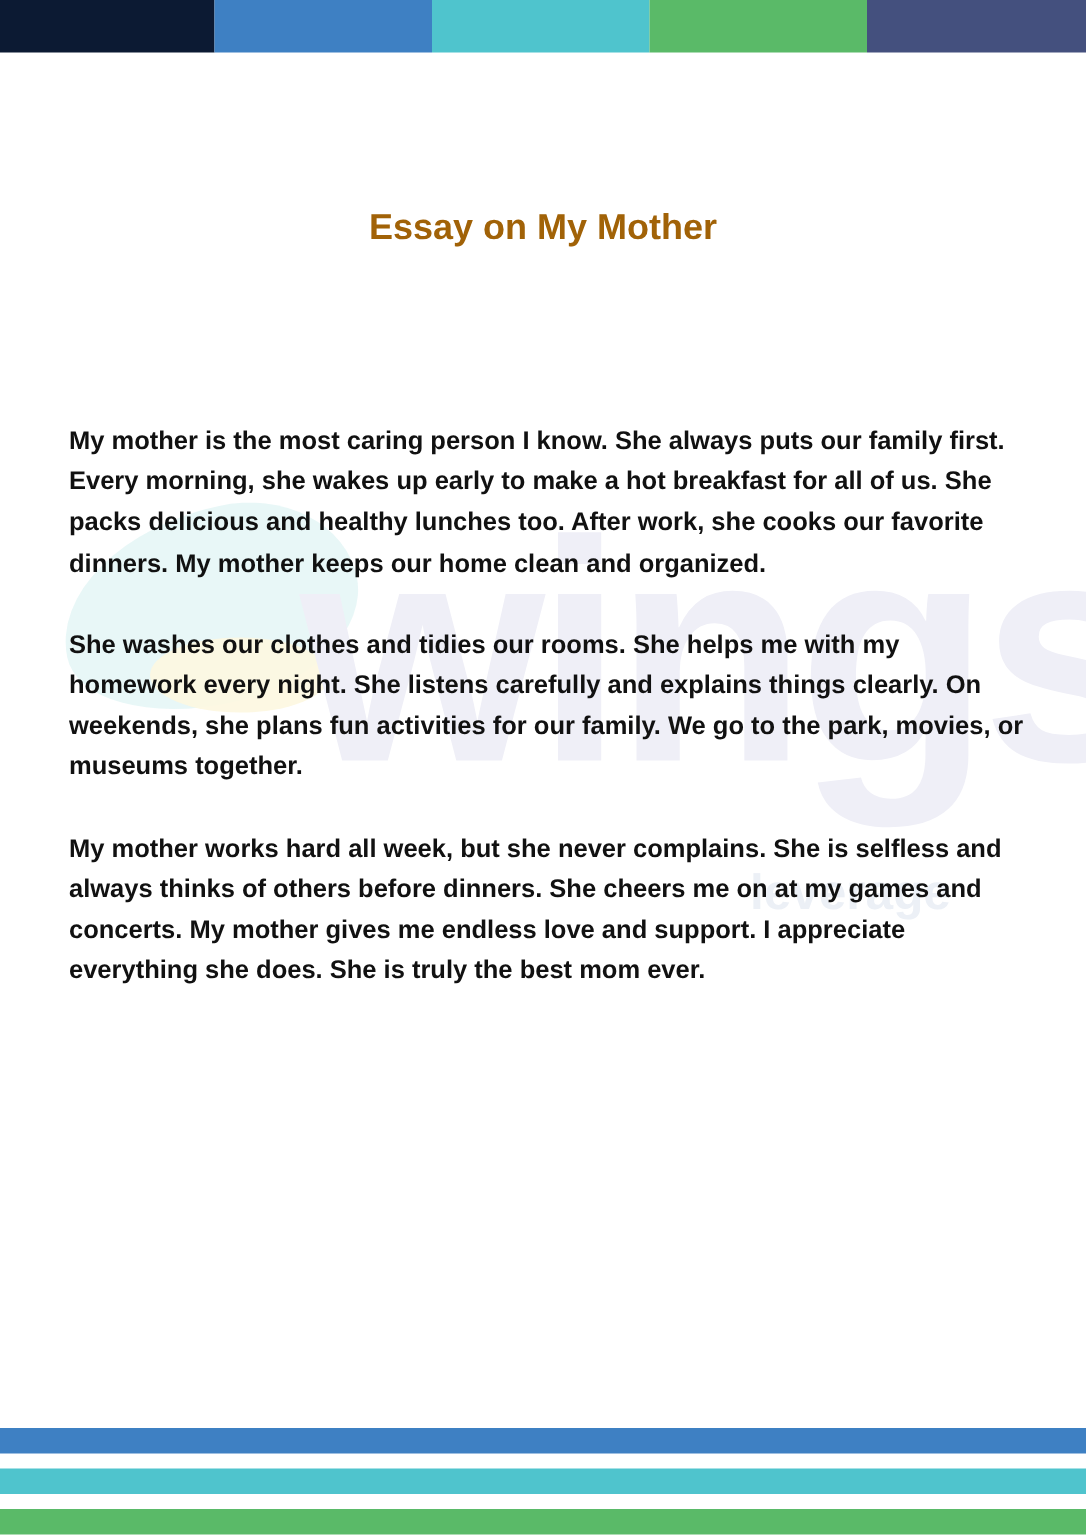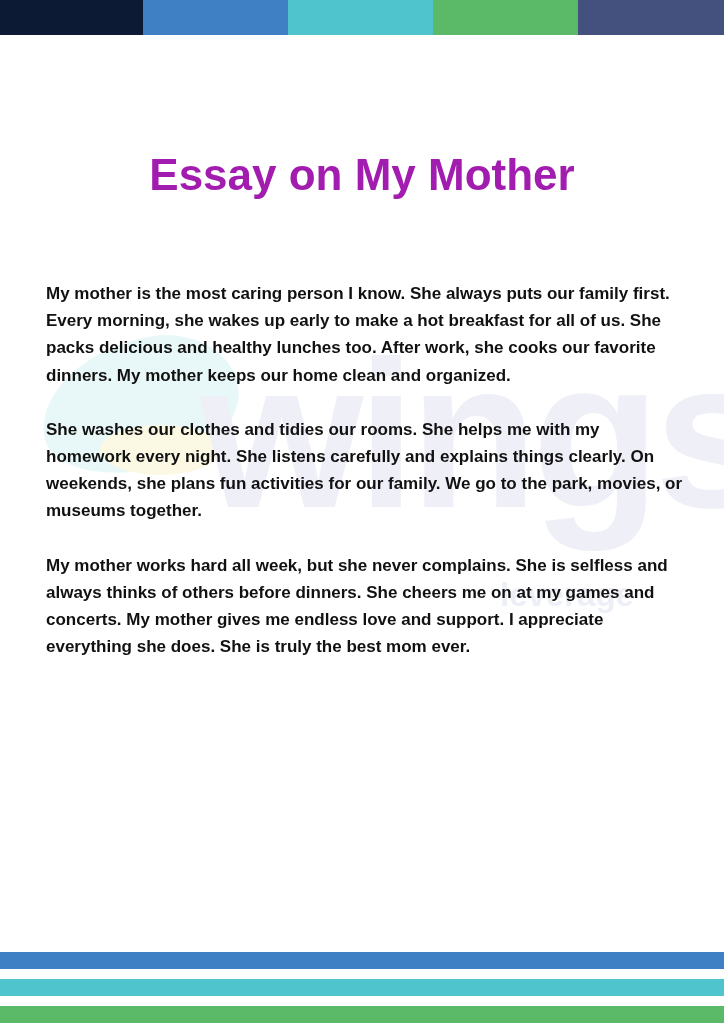--- a/index.html
+++ b/index.html
@@ -23,22 +23,22 @@
   }
   .wm-wings {
     left: 200px; top: 330px; font-family: "Liberation Sans", sans-serif; font-weight: bold;
     font-size: 210px; line-height: 1; color: #efeff7; letter-spacing: -6px;
   }
   .wm-leverage {
     left: 500px; top: 580px; font-weight: bold; font-size: 33px; line-height: 30px;
     color: #ecf0f6; text-align: center;
   }
   .title {
-    position: absolute; left: 0; top: 150px; width: 724px; text-align: center;
-    font-size: 44px; font-weight: bold; color: #a21caf; margin: 0;
+    position: absolute; left: 0; top: 138px; width: 724px; text-align: center;
+    font-size: 24px; font-weight: bold; color: #a16207; margin: 0;
   }
   .essay { position: absolute; left: 46px; top: 280px; width: 640px; }
   .essay p {
     margin: 0 0 27px 0; font-size: 17px; font-weight: bold; line-height: 27.2px; color: #111111;
   }
   .stripe { position: absolute; left: 0; width: 724px; height: 17px; }
 </style>
 </head>
 <body>
 

